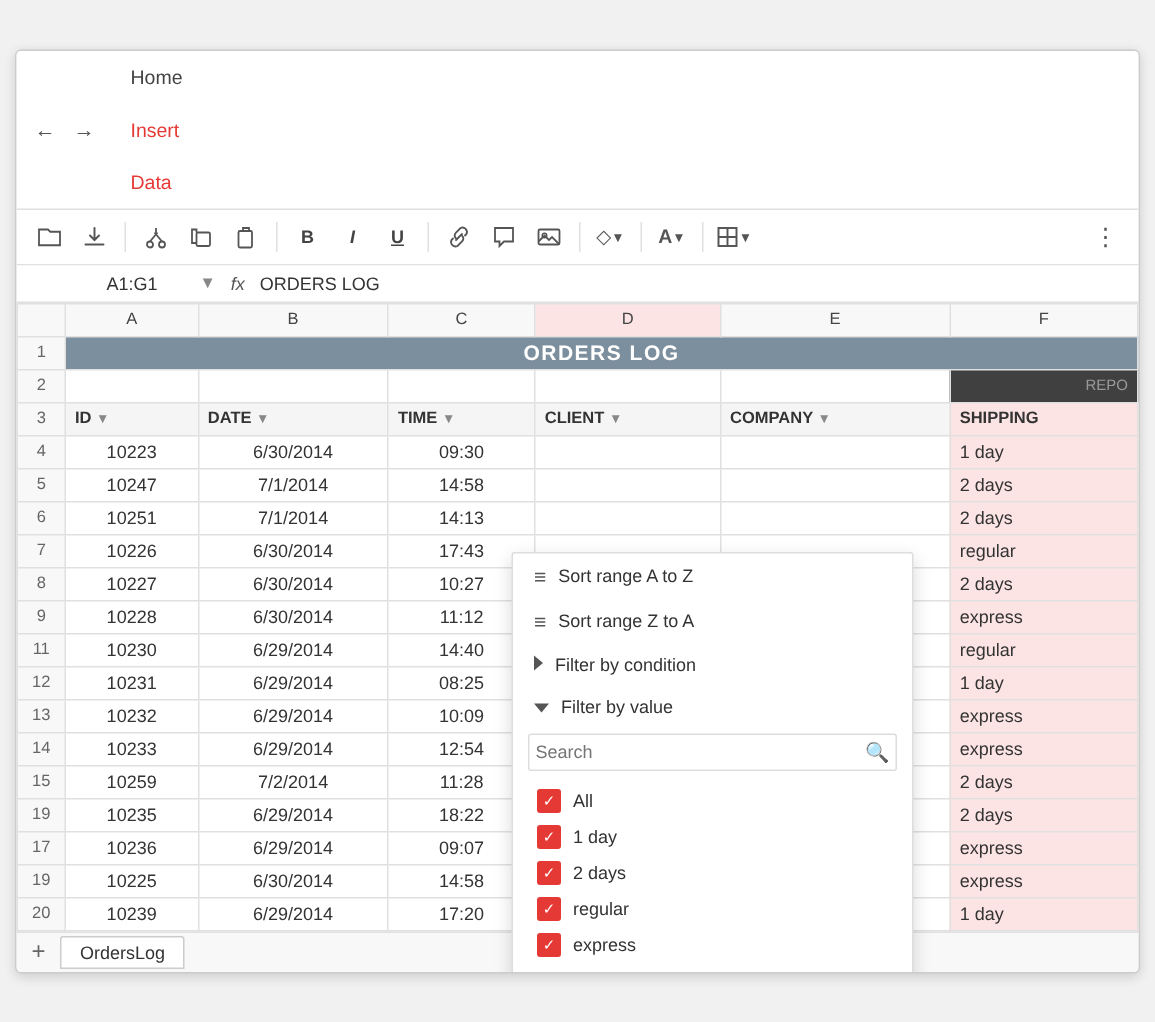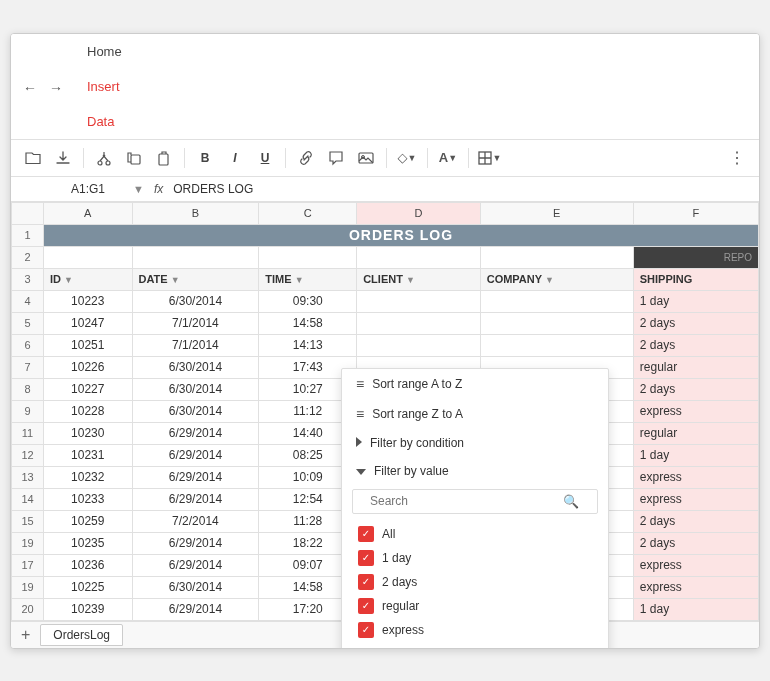--- a/index.html
+++ b/index.html
@@ -196,21 +196,21 @@
       color: #333;
       font-size: 12px;
       gap: 8px;
     }
     .search-box {
       margin: 4px 10px;
       display: flex;
       align-items: center;
       border: 1px solid #ddd;
       border-radius: 2px;
-      padding: 4px 17px;
+      padding: 4px 4px;
       background: #fff;
       gap: 0;
     }
     .search-input {
       border: none;
       outline: none;
       font-size: 12px;
       flex: 1;
       color: #999;
     }

